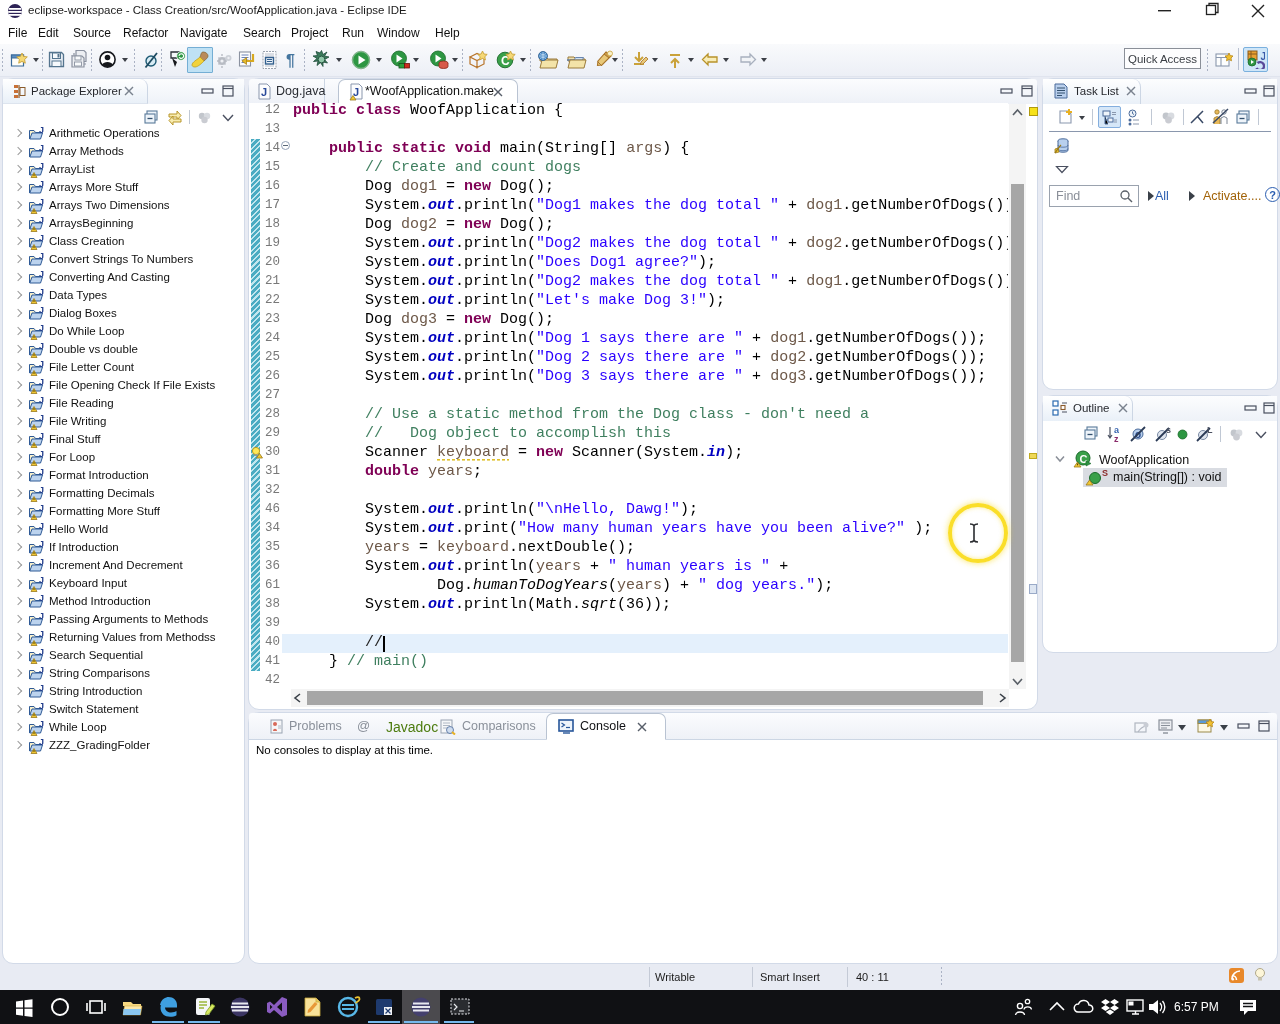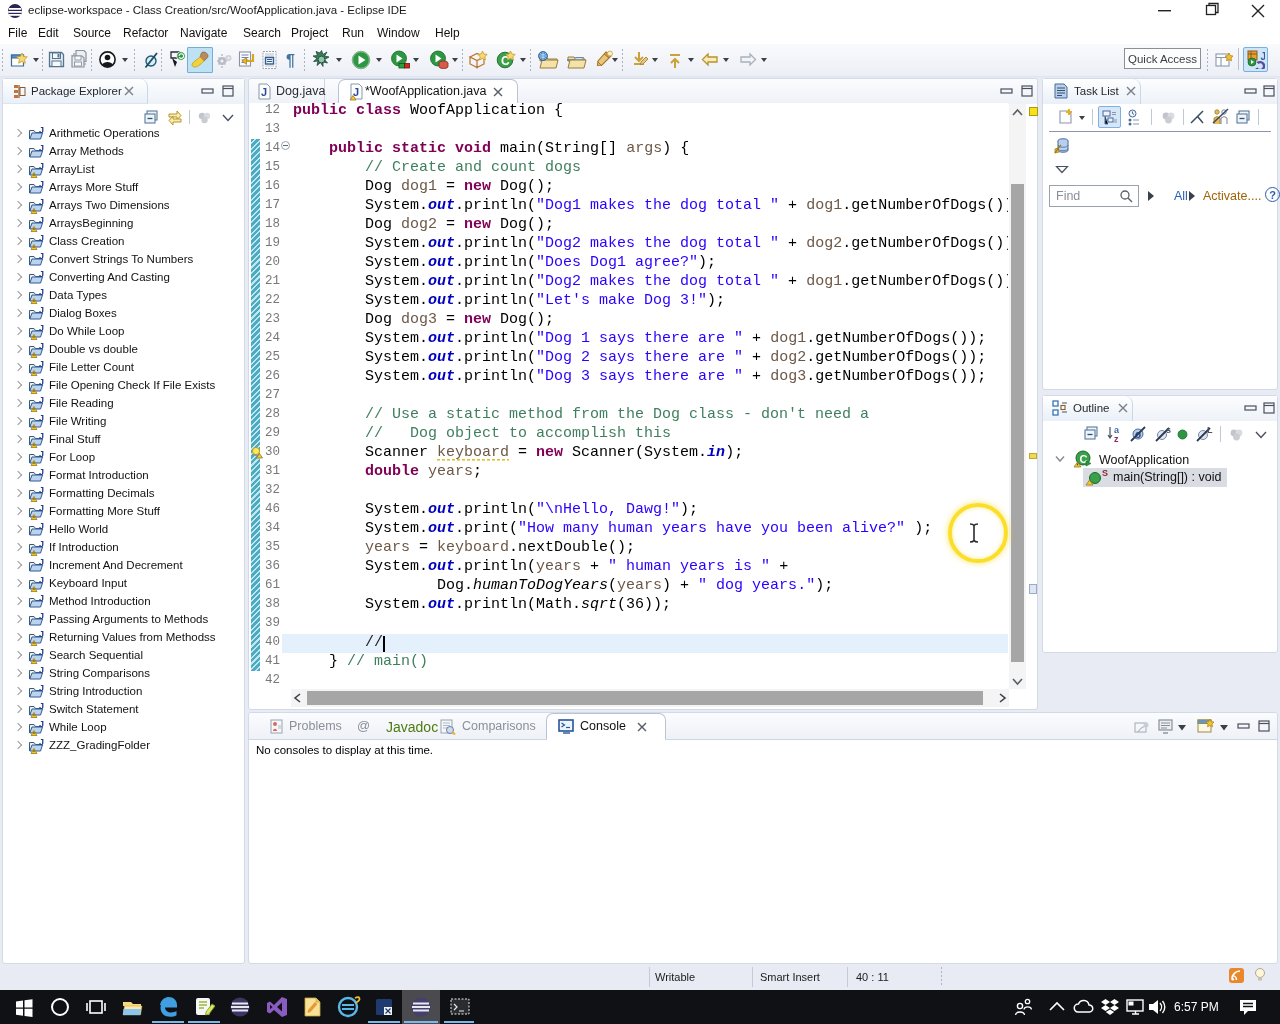--- a/index.html
+++ b/index.html
@@ -18,21 +18,21 @@
 #menubar span { position:absolute; top:4px; }
 
 
 #toolbar { position:absolute; left:0; top:44px; width:1280px; height:33px;
   background:linear-gradient(#f9fafc,#eceff6); border-bottom:1px solid #e0e4ee; }
 .tsep { position:absolute; top:5px; width:1px; height:22px;
   background-image:repeating-linear-gradient(#aab2c4 0 2px, transparent 2px 4px); }
 .dd { position:absolute; width:0; height:0; border-left:3.5px solid transparent; border-right:3.5px solid transparent; border-top:4px solid #3b3f46; top:14px; }
 
 
-.panel { position:absolute; background:#ffffff; border:1px solid #d2dae8; border-radius:3px; }
+.panel { position:absolute; background:#ffffff; border:1px solid #d2dae8; border-radius:11px; }
 .viewtab { position:absolute; font-size:11.5px; color:#26282d; top:6px; }
 
 
 #pkgtree { position:absolute; left:6px; top:46px; font-size:11.5px; color:#111; }
 .pe-row { position:relative; height:18px; white-space:nowrap; }
 .pe-row .lbl { position:absolute; left:40px; top:2px; }
 .chev { position:absolute; left:6px; top:5px; width:6px; height:6px; border-right:1.6px solid #9a9a9a; border-bottom:1.6px solid #9a9a9a; transform:rotate(-45deg); }
 #codebg { position:absolute; left:249px; top:103px; width:759px; height:585px; background:#ffffff; overflow:hidden; }
 #lnums { position:absolute; left:0px; top:-2px; width:31px; text-align:right; font-family:"Liberation Mono",monospace; font-size:12.5px; line-height:19px; color:#787878; }
 #code { position:absolute; left:44px; top:-2px; font-family:"Liberation Mono",monospace; font-size:15px; line-height:19px; color:#000000; white-space:pre; }
@@ -621,21 +621,21 @@
     <text x="4" y="13" font-size="11" font-weight="bold" fill="#2a4a9a" font-family="Liberation Sans">J</text>
   </svg>
   <div class="abs" style="left:27px;top:5px;font-size:12.5px;color:#2a2d33">Dog.java</div>
 
   <div class="abs" style="left:89px;top:0;width:180px;height:25px;background:#ffffff;border:1px solid #b9c3d2;border-bottom:none;border-radius:7px 7px 0 0"></div>
   <svg class="abs" style="left:100px;top:4px" width="15" height="18" viewBox="0 0 15 18">
     <path d="M2 1 h8 l3 3 v12 h-11 z" fill="#fdfdfe" stroke="#8a97ad" stroke-width="1"></path>
     <text x="4" y="13" font-size="11" font-weight="bold" fill="#2a4a9a" font-family="Liberation Sans">J</text>
     <path d="M1 17 L4 12.5 L7 17 Z" fill="#f2c832" stroke="#9a7a1a" stroke-width="0.8"></path>
   </svg>
-  <div class="abs" style="left:116px;top:5px;font-size:12.5px;color:#111">*WoofApplication.java</div>
+  <div class="abs" style="left:116px;top:5px;font-size:12.5px;color:#111">*WoofApplication.make</div>
   <svg class="abs" style="left:243px;top:7px" width="12" height="12" viewBox="0 0 12 12">
       <path d="M2.5 1.5 l3.5 3.5 3.5 -3.5 1 1 -3.5 3.5 3.5 3.5 -1 1 -3.5 -3.5 -3.5 3.5 -1 -1 3.5 -3.5 -3.5 -3.5 z" fill="#585f6a"></path>
     </svg>
 
   <svg class="abs" style="left:751px;top:8px" width="14" height="10">
       <rect x="1" y="2" width="11" height="4" fill="none" stroke="#4a5060" stroke-width="1.2"></rect>
     </svg>
   <svg class="abs" style="left:772px;top:6px" width="12" height="12">
       <rect x="1" y="1" width="10" height="10" fill="none" stroke="#4a5060" stroke-width="1.2"></rect>
       <path d="M1 3.5 h10" stroke="#4a5060" stroke-width="1.2"></path>
@@ -791,21 +791,21 @@
 
   <div class="abs" style="left:6px;top:106px;width:90px;height:22px;border:1px solid #9aa2ae;background:#fff"></div>
   <div class="abs" style="left:13px;top:110px;font-size:12.5px;color:#8a8f98">Find</div>
   <svg class="abs" style="left:76px;top:110px" width="15" height="15" viewBox="0 0 15 15">
       <circle cx="6" cy="6" r="4" fill="none" stroke="#5a6068" stroke-width="1.3"></circle>
       <path d="M9 9 l4 4" stroke="#5a6068" stroke-width="1.5"></path>
     </svg>
   <svg class="abs" style="left:104px;top:111px" width="8" height="12">
       <path d="M1 1 L7 6 L1 11 z" fill="#3a4048"></path>
     </svg>
-  <div class="abs" style="left:131px;top:110px;font-size:12.5px;color:#2a5db0">All</div>
+  <div class="abs" style="left:112px;top:110px;font-size:12.5px;color:#2a5db0">All</div>
   <svg class="abs" style="left:145px;top:111px" width="8" height="12">
       <path d="M1 1 L7 6 L1 11 z" fill="#3a4048"></path>
     </svg>
   <div class="abs" style="left:160px;top:110px;font-size:12.5px;color:#a16207">Activate....</div>
   <div class="abs" style="left:222px;top:108px;width:15px;height:15px;border:1.5px solid #2a5db0;border-radius:50%;color:#2a5db0;font-size:11px;font-weight:bold;text-align:center;line-height:14px">?</div>
 </div>
 <div class="panel" id="p-outl" style="left:1042px; top:395px; width:236px; height:258px;">
   <div class="abs" style="left:0;top:0;width:234px;height:25px;background:linear-gradient(#fcfdfe,#eef2f8)"></div>
   <div class="abs" style="left:0;top:0;width:90px;height:25px;background:linear-gradient(#ffffff,#e9f0f8);border-right:1px solid #ccd6e4;border-radius:0 8px 0 0"></div>
   <svg class="abs" style="left:9px;top:4px" width="16" height="17" viewBox="0 0 16 17">

